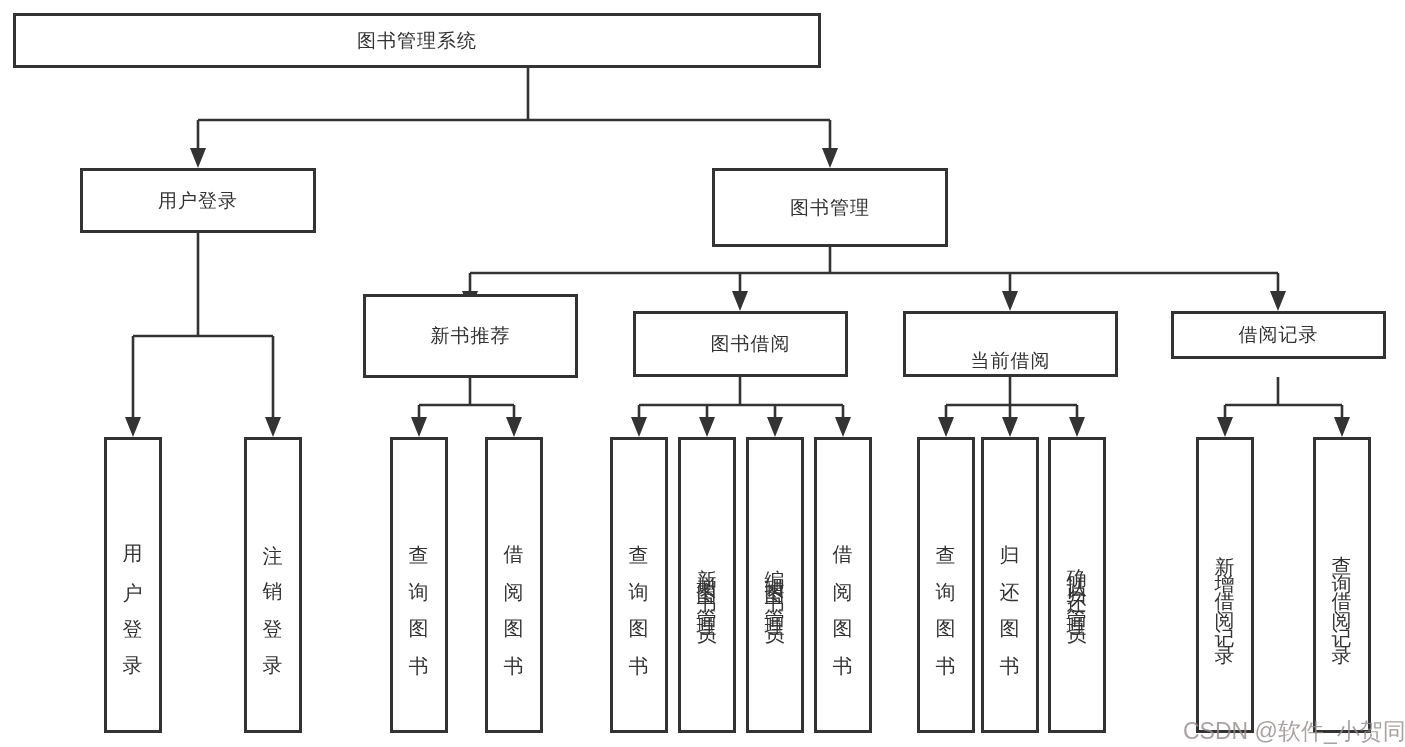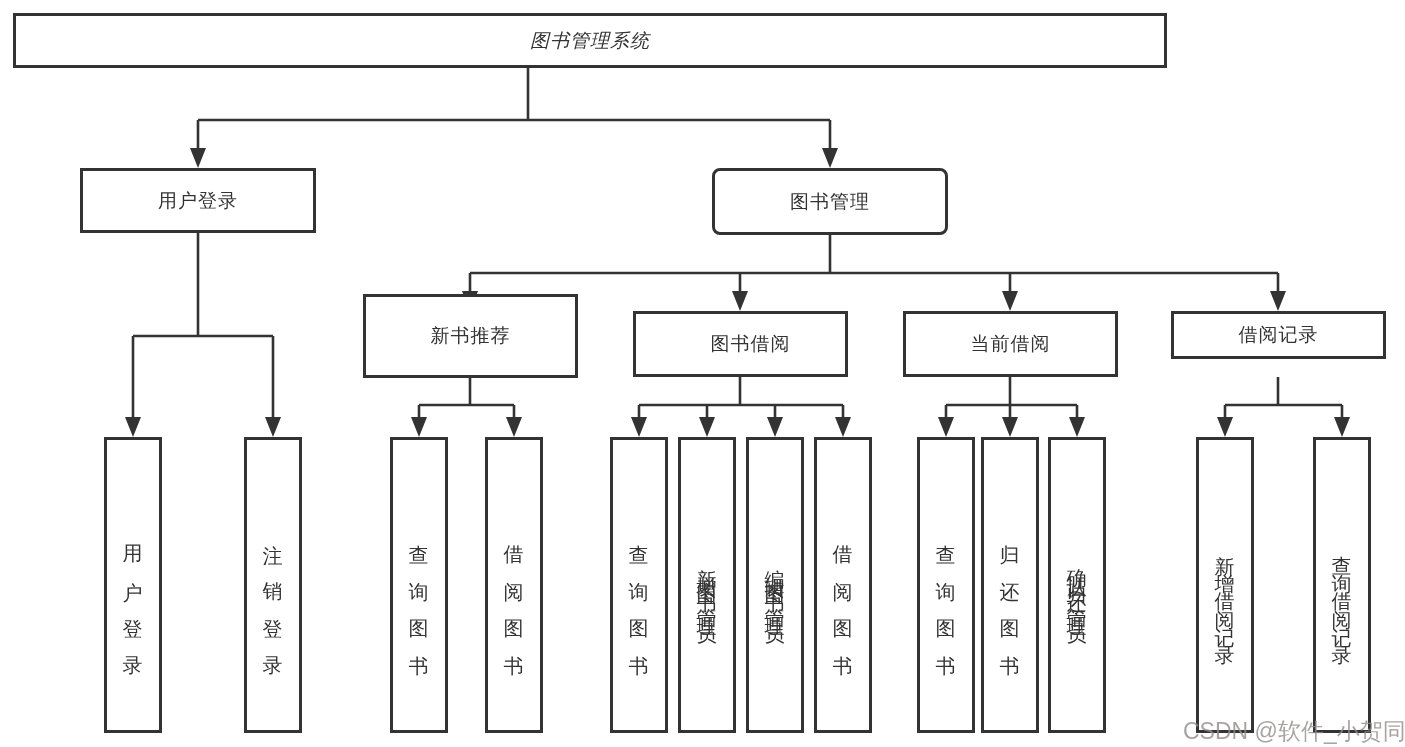--- a/index.html
+++ b/index.html
@@ -31,21 +31,21 @@
     position: absolute;
     background: var(--fill, #ffffff);
     border: 3px solid var(--line, #333333);
     display: flex;
     align-items: center;
     justify-content: center;
     color: var(--text, #333333);
     z-index: 2;
   }
   .node.h { font-size: 19px; letter-spacing: 1px; }
-  .node.root { left: 13px; top: 13px; width: 1154px; height: 55px; font-style: italic; }
+  .node.root { left: 13px; top: 13px; width: 808px; height: 55px; }
   .node.v { top: 437px; width: 58px; height: 296px; }
   .v-label {
     writing-mode: vertical-rl;
     text-orientation: mixed;
     font-size: 20px;
     line-height: 1;
     white-space: nowrap;
   }
   .sp-wide  { letter-spacing: 37px; transform: translateY(18px); }
   .sp-mid   { letter-spacing: 18px; transform: translateY(9px); }
@@ -88,31 +88,31 @@
       M1334 417 L1350 417 L1342 437 Z"></path>
   </svg>
 
   <div class="node h root">
     <span>图书管理系统</span>
   </div>
 
   <div class="node h" style="left:80px; top:168px; width:236px; height:65px;">
     <span>用户登录</span>
   </div>
-  <div class="node h" style="left:712px; top:168px; width:236px; height:67px;border-radius:8px;">
+  <div class="node h" style="left:712px; top:168px; width:236px; height:79px;">
     <span>图书管理</span>
   </div>
 
   <div class="node h" style="left:363px; top:294px; width:215px; height:84px;">
     <span>新书推荐</span>
   </div>
   <div class="node h" style="left:633px; top:311px; width:215px; height:66px;padding-left:20px;">
     <span>图书借阅</span>
   </div>
-  <div class="node h" style="left:903px; top:311px; width:215px; height:66px;">
+  <div class="node h" style="left:903px; top:311px; width:215px; height:66px;align-items:flex-end;">
     <span>当前借阅</span>
   </div>
   <div class="node h" style="left:1171px; top:311px; width:215px; height:48px;">
     <span>借阅记录</span>
   </div>
 
   <div class="node v" style="left:104px;">
     <span class="v-label sp-wide">用户登录</span>
   </div>
   <div class="node v" style="left:244px;">

